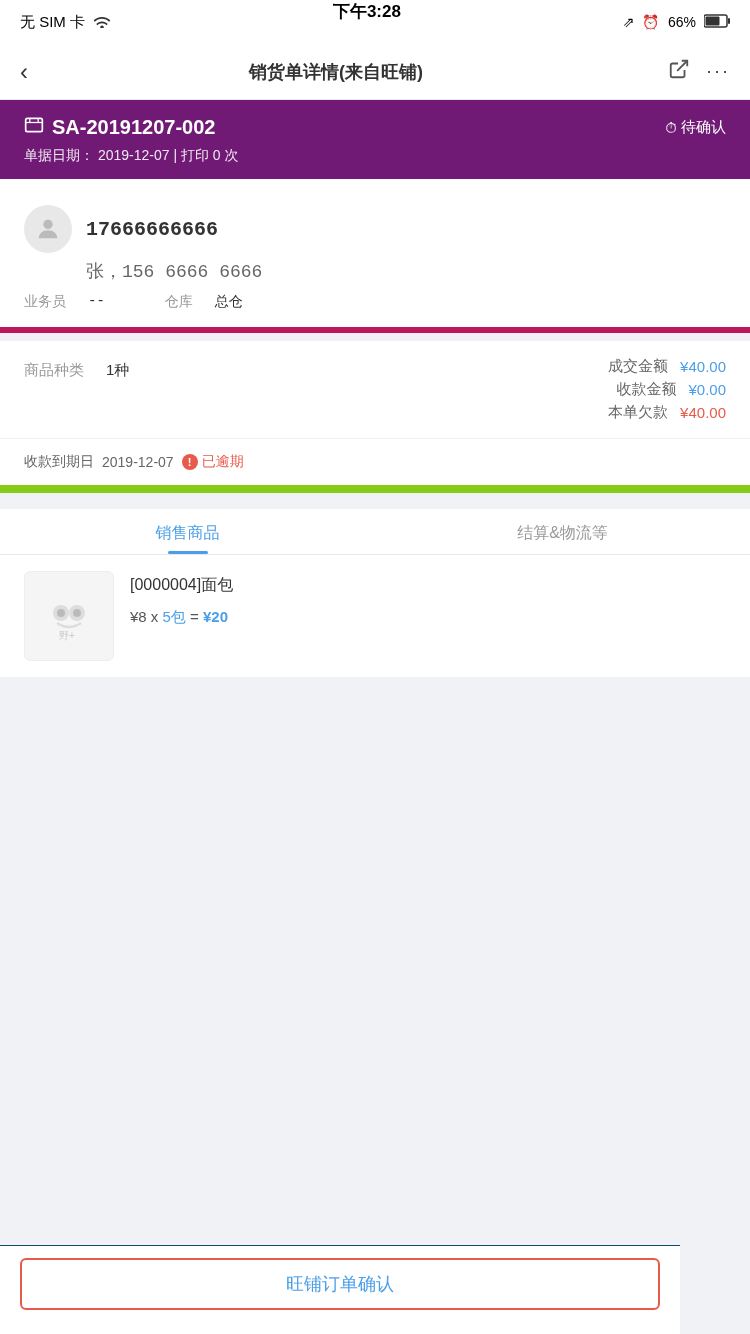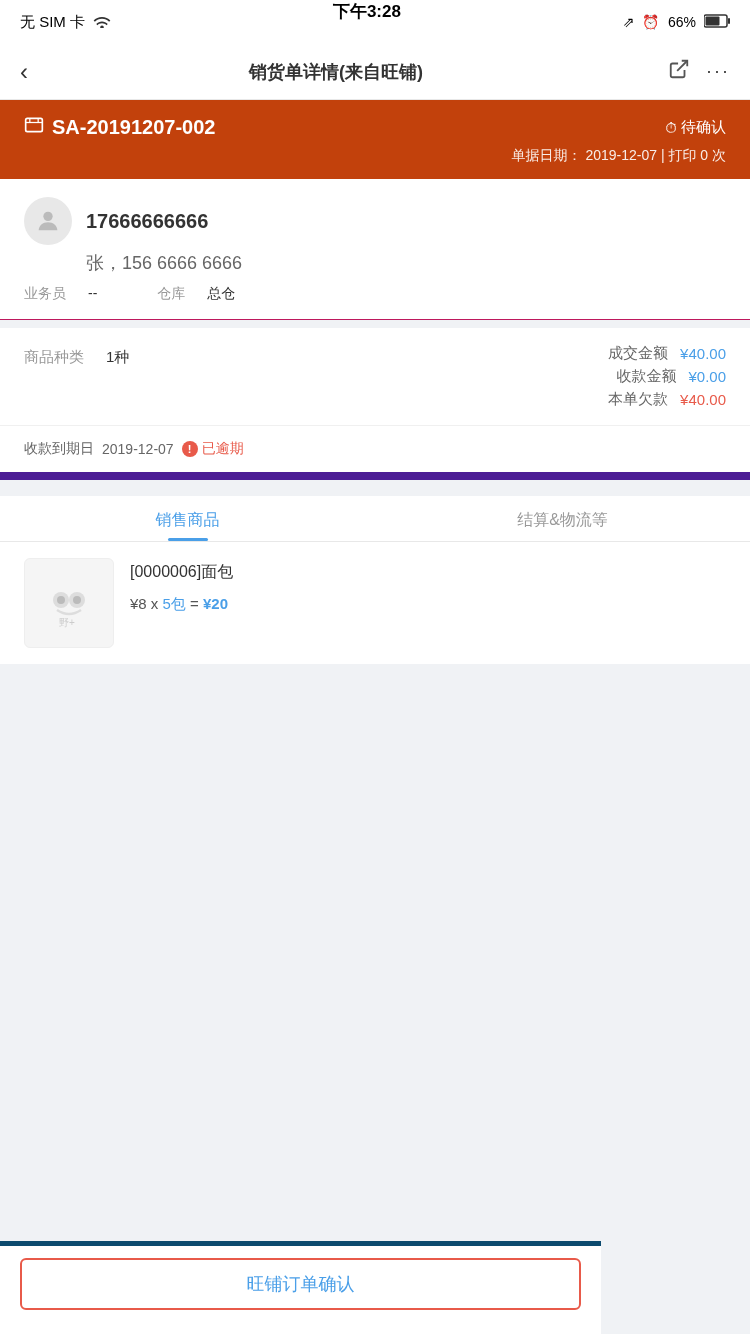--- a/index.html
+++ b/index.html
@@ -57,23 +57,22 @@
       gap: 16px;
     }
     .nav-action-icon {
       font-size: 20px;
       color: #555;
       cursor: pointer;
     }
 
     
     .header-card {
-      background: #c2410c;
+      background: #701a75;
       padding: 16px 24px 14px;
-      text-align: right;
     }
     .header-card-top {
       display: flex;
       align-items: center;
       justify-content: space-between;
       margin-bottom: 8px;
     }
     .order-id {
       font-size: 20px;
       font-weight: 700;
@@ -96,22 +95,23 @@
 
     
     .content {
       background: #fff;
       margin-bottom: 8px;
     }
 
     
     .customer-section {
       background: #fff;
-      padding: 18px 24px 16px;
-      border-bottom: 1px solid #be185d;
+      padding: 26px 24px 16px;
+      border-bottom: 6px solid #be185d;
+      font-family: Liberation Mono, monospace;
     }
     .customer-top {
       display: flex;
       align-items: center;
       gap: 14px;
       margin-bottom: 6px;
     }
     .avatar {
       width: 48px;
       height: 48px;
@@ -178,21 +178,21 @@
       font-size: 15px;
     }
     .stat-name { color: #666; }
     .stat-val-blue { color: #4a9fe8; font-weight: 500; }
     .stat-val-red { color: #e85a4a; font-weight: 500; }
 
     
     .due-section {
       background: #fff;
       padding: 14px 24px;
-      border-bottom: 8px solid #4c1d95;
+      border-bottom: 8px solid #84cc16;
       font-size: 14px;
       color: #666;
       display: flex;
       align-items: center;
       gap: 8px;
     }
     .overdue-badge {
       display: inline-flex;
       align-items: center;
       gap: 4px;
@@ -277,24 +277,24 @@
       color: #555;
     }
     .price-highlight { color: #4a9fe8; }
     .total-highlight { color: #4a9fe8; font-weight: 600; }
 
     
     .bottom-bar {
       position: fixed;
       bottom: 0;
       left: 0;
-      width: 601px;
+      width: 680px;
       background: #fff;
       padding: 12px 20px 24px;
-      border-top: 5px solid #0c4a6e;
+      border-top: 1px solid #0c4a6e;
     }
     .confirm-btn {
       width: 100%;
       height: 52px;
       border: 2px solid #e85a4a;
       border-radius: 6px;
       background: #fff;
       color: #4a9fe8;
       font-size: 18px;
       font-weight: 500;
@@ -457,21 +457,21 @@
 
         <circle cx="22" cy="22" r="8" fill="#ddd"></circle>
         <circle cx="38" cy="22" r="8" fill="#ddd"></circle>
         <circle cx="22" cy="22" r="4" fill="#bbb"></circle>
         <circle cx="38" cy="22" r="4" fill="#bbb"></circle>
         <path d="M18 32 Q30 40 42 32" stroke="#ddd" stroke-width="2.5" fill="none"></path>
         <text x="20" y="48" font-size="10" fill="#ccc" font-family="sans-serif">野+</text>
       </svg>
     </div>
     <div class="product-info">
-      <div class="product-name">[0000006]面包</div>
+      <div class="product-name">[0000004]面包</div>
       <div class="product-price-row">
         <span>¥8 x </span><span class="price-highlight">5包</span><span> = </span><span class="total-highlight">¥20</span>
       </div>
     </div>
   </div>
 
   <div style="height: 260px; background: #f0f2f5;"></div>
 </div>
 
 <div class="bottom-bar">

